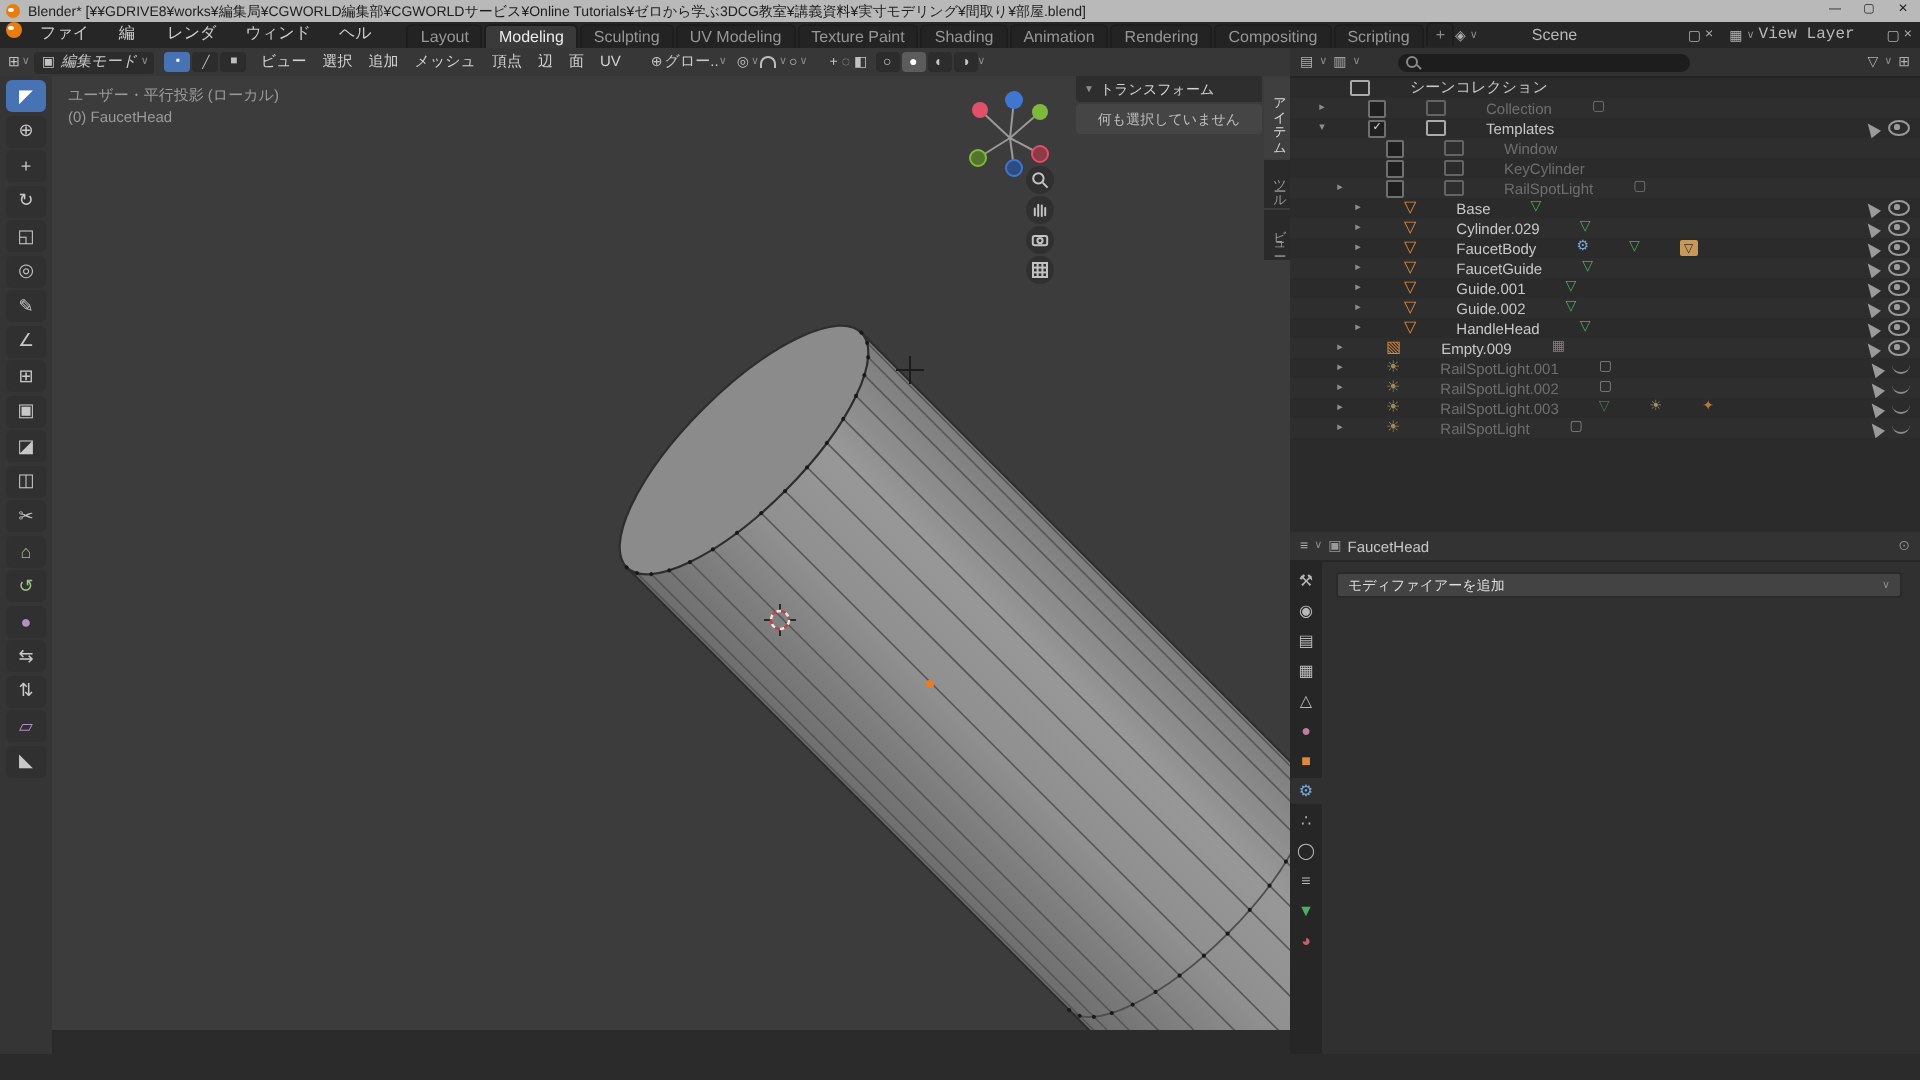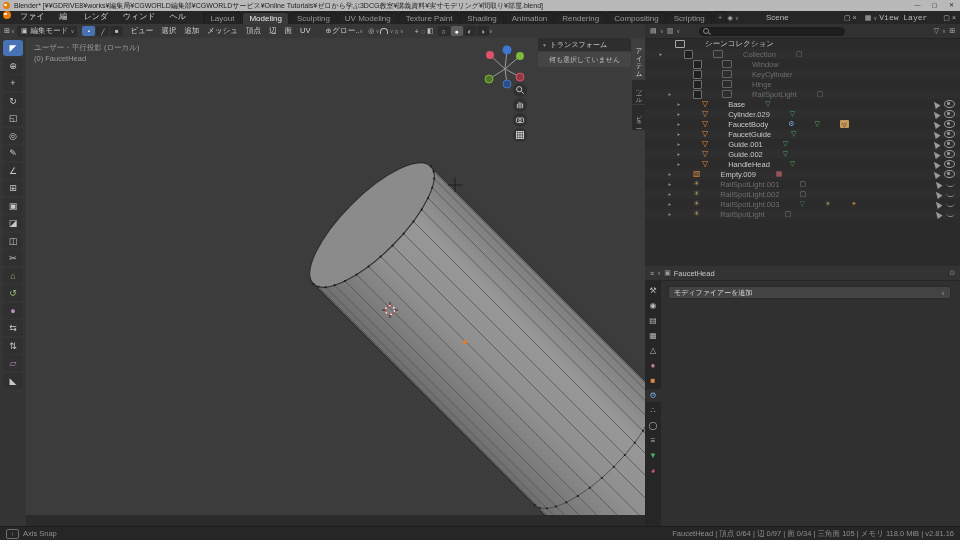--- a/index.html
+++ b/index.html
@@ -24,21 +24,21 @@
   .wtab.active{background:#3a3a3a;color:#ececec;}
   .wtab.plus{color:#8a8a8a;padding:0 4px;}
   .topbar-right{margin-left:auto;display:flex;align-items:center;gap:2px;padding-right:4px;color:#b9b9b9;}
   .tb-ic{font-size:7px;color:#b0b0b0;}
   .dd{font-size:5.5px;color:#8b8b8b;}
   
   .toolheader{position:absolute;left:0;top:24px;width:645px;height:14px;background:#373737;border-bottom:1px solid #262626;
               display:flex;align-items:center;font-size:7.5px;}
   .hm{padding:0 4px;color:#d2d2d2;}
   .hicon{color:#c2c2c2;font-size:7px;padding:0 1px;}
-  .modebox{display:flex;align-items:center;gap:2px;background:#2c2c2c;border-radius:2px;height:11px;padding:0 3px;margin:0 2px;}
+  .modebox{display:flex;align-items:center;gap:2px;background:#2c2c2c;border-radius:2px;height:11px;padding:0 3px;margin:0 2px;font-style:italic;}
   .selmode{display:flex;gap:1px;margin:0 3px;}
   .sm{width:13px;height:10px;background:#2c2c2c;border-radius:2px;display:flex;align-items:center;justify-content:center;
       font-size:6px;color:#bdbdbd;}
   .sm.active{background:#4772b3;color:#fff;}
   .magnet{width:6px;height:5px;border:1.5px solid #bdbdbd;border-bottom:none;border-radius:4px 4px 0 0;margin:0 1px;}
   .shade{display:flex;gap:1px;margin-left:3px;}
   .shbtn{width:12px;height:10px;border-radius:2px;display:flex;align-items:center;justify-content:center;color:#c5c5c5;
          font-size:7px;background:#2c2c2c;}
   .shbtn.active{background:#5c5c5c;color:#fff;}
   .hgap{width:10px;}
@@ -398,39 +398,42 @@
           <span class="r-ic"></span>
         </div>
         <div class="orow dim" style="padding-left: 13px;">
           <span class="oarrow">▸</span>
           <span class="chk"></span>
           <span class="i-box"></span>
           <span>Collection</span>
           <span class="gl" style="color: rgb(122, 122, 122); font-size: 7px;">▢</span>
           <span class="r-ic"></span>
         </div>
+        <div class="orow" style="padding-left: 13px;">
+          <span class="oarrow">▾</span>
+          <span class="chk">✓</span>
+          <span class="i-box"></span>
+          <span>Templates</span>
+          <span class="r-ic">
+            <span class="i-cursor"></span>
+            <span class="i-eye"></span>
+          </span>
+        </div>
         <div class="orow dim" style="padding-left: 22px;">
           <span class="oarrow"></span>
           <span class="chk"></span>
           <span class="i-box"></span>
           <span>Window</span>
           <span class="r-ic"></span>
         </div>
         <div class="orow dim" style="padding-left: 22px;">
           <span class="oarrow"></span>
           <span class="chk"></span>
           <span class="i-box"></span>
           <span>KeyCylinder</span>
-          <span class="r-ic"></span>
-        </div>
-        <div class="orow dim" style="padding-left: 22px;">
-          <span class="oarrow"></span>
-          <span class="chk"></span>
-          <span class="i-box"></span>
-          <span>Hinge</span>
           <span class="r-ic"></span>
         </div>
         <div class="orow dim" style="padding-left: 22px;">
           <span class="oarrow">▸</span>
           <span class="chk"></span>
           <span class="i-box"></span>
           <span>RailSpotLight</span>
           <span class="gl" style="color: rgb(122, 122, 122); font-size: 7px;">▢</span>
           <span class="r-ic"></span>
         </div>
@@ -585,19 +588,14 @@
         <span class="ptab" style="color: rgb(196, 96, 106);">◕</span>
       </div>
     <div class="p-content">
       <div class="addmod">
         <span>モディファイアーを追加</span>
         <span class="dd">∨</span>
       </div>
     </div>
   </div>
 
-  <div class="statusbar">
-    <span class="keycap">↑</span>
-    <span>Axis Snap</span>
-    <span class="sb-right">FaucetHead | 頂点 0/64 | 辺 0/97 | 面 0/34 | 三角面 105 | メモリ 118.0 MiB | v2.81.16</span>
-  </div>
 
 </div>
 
 </body></html>

